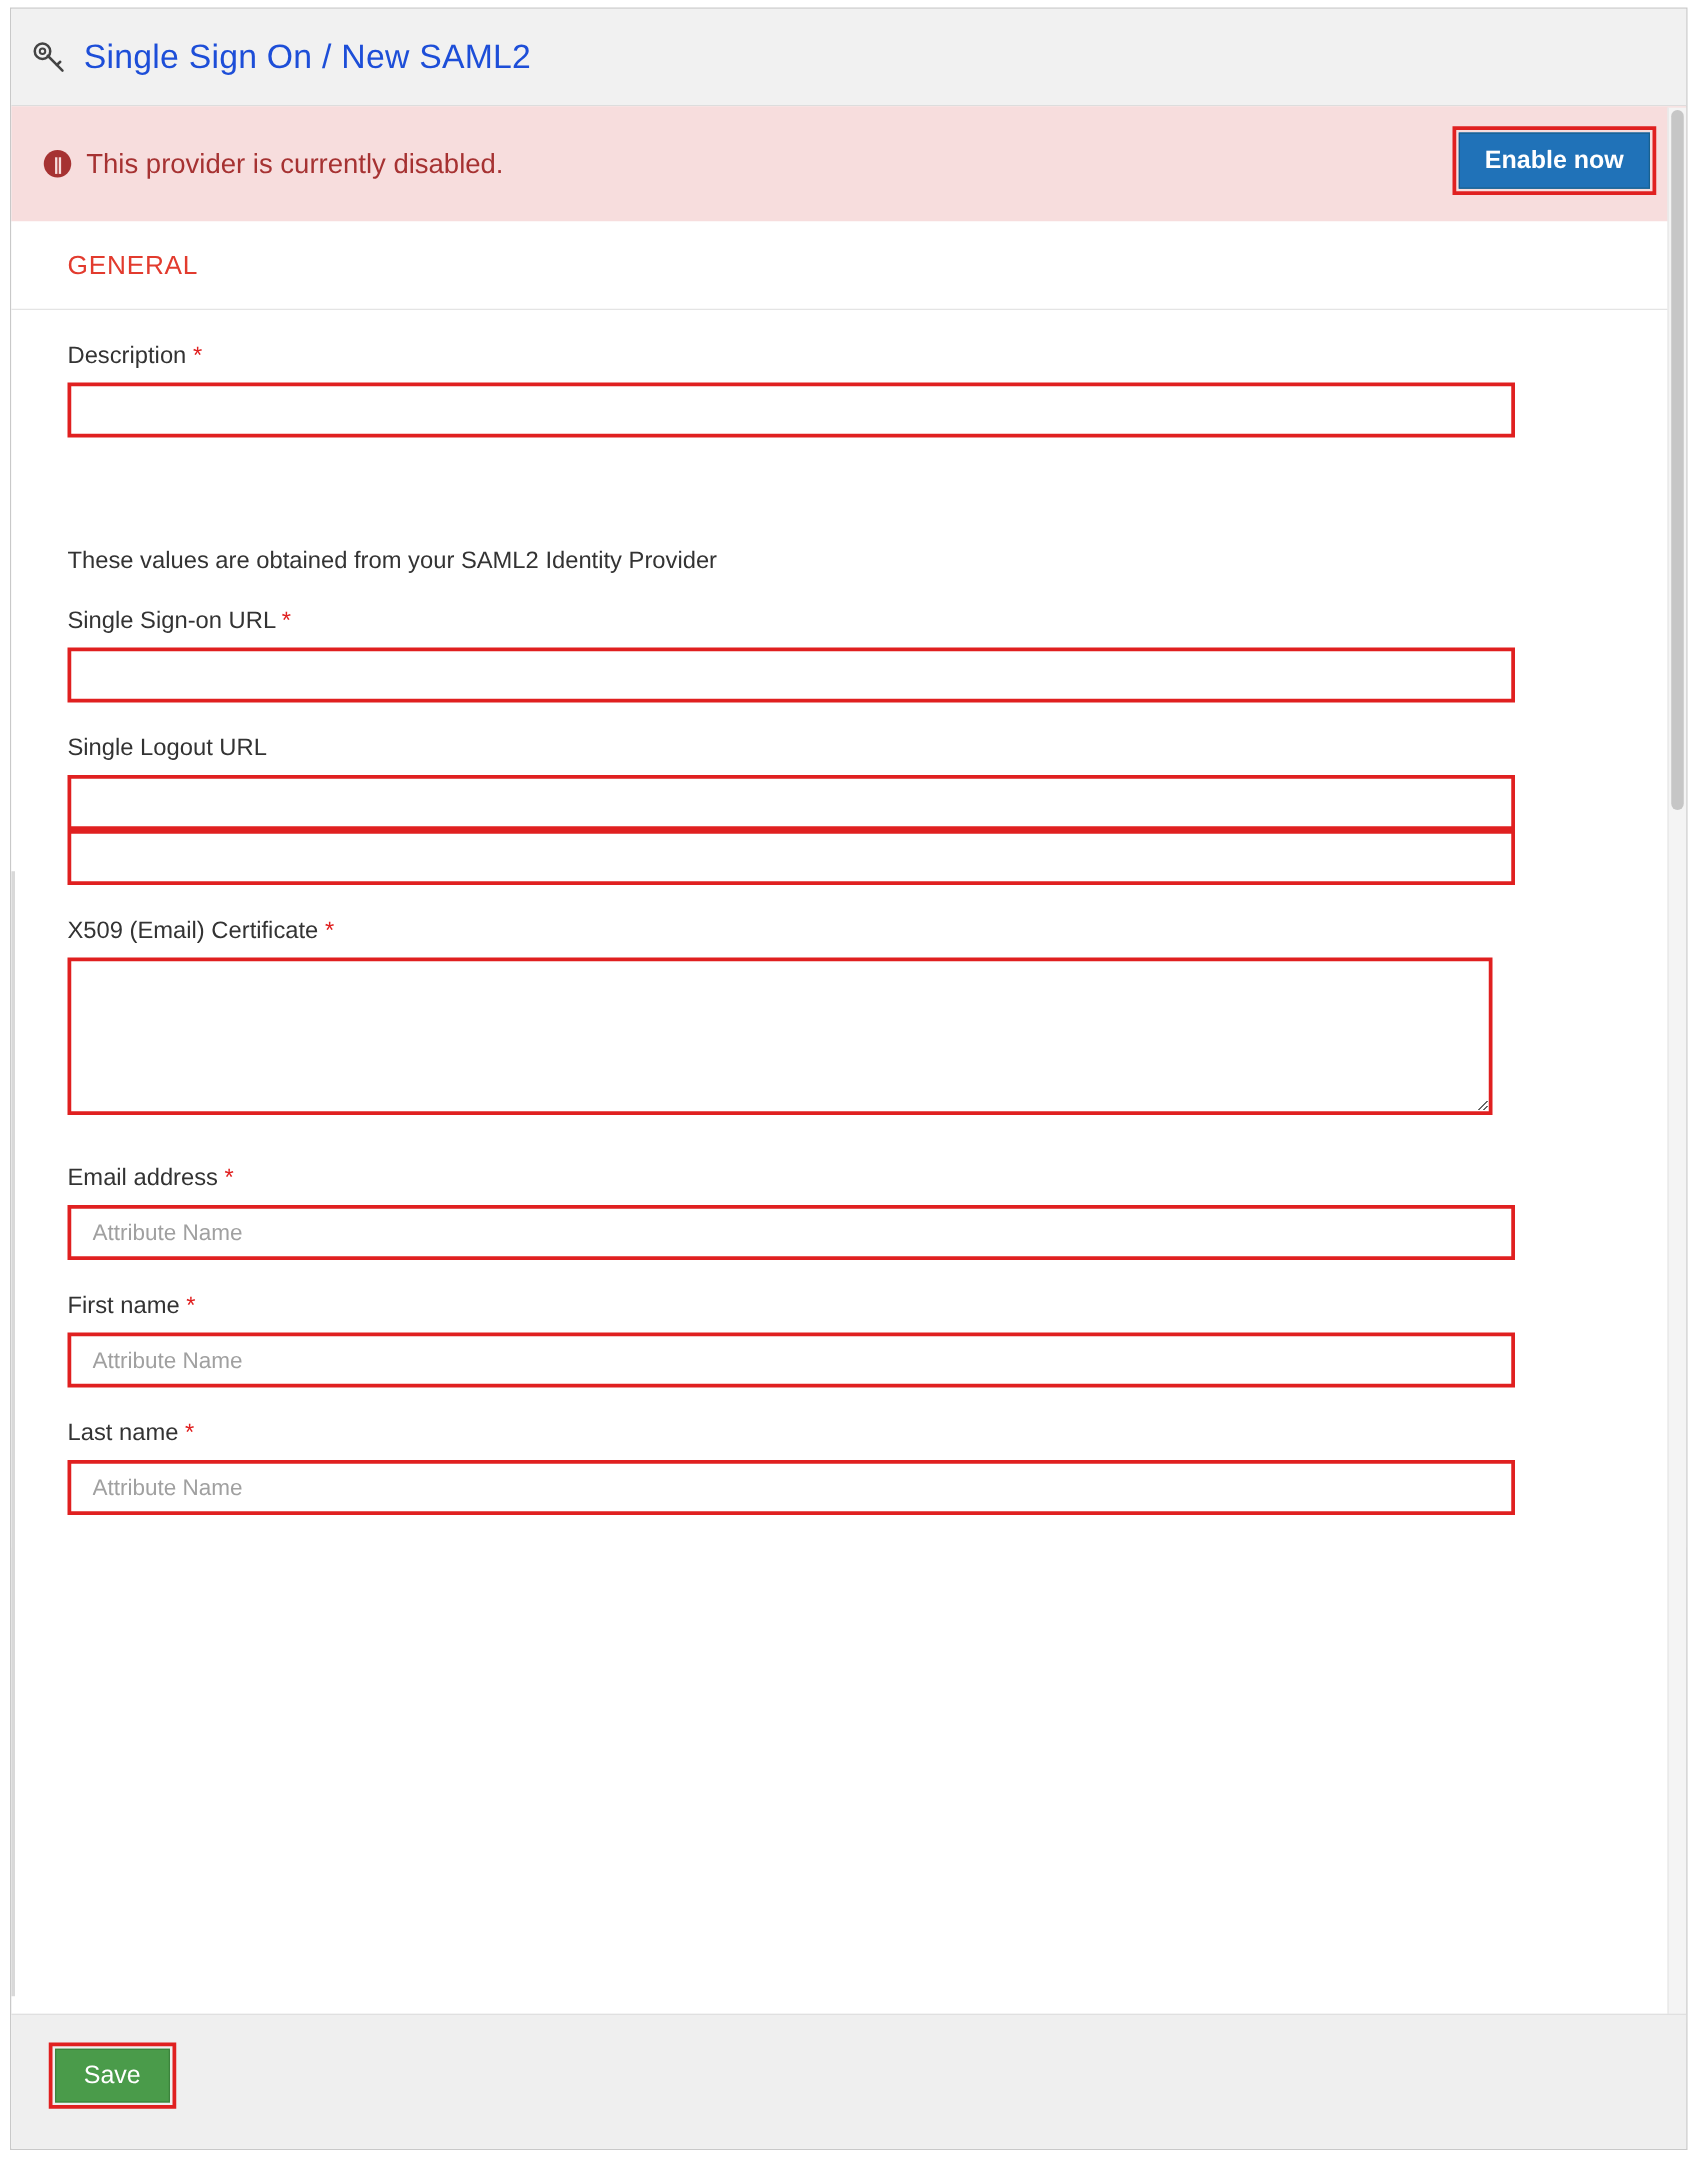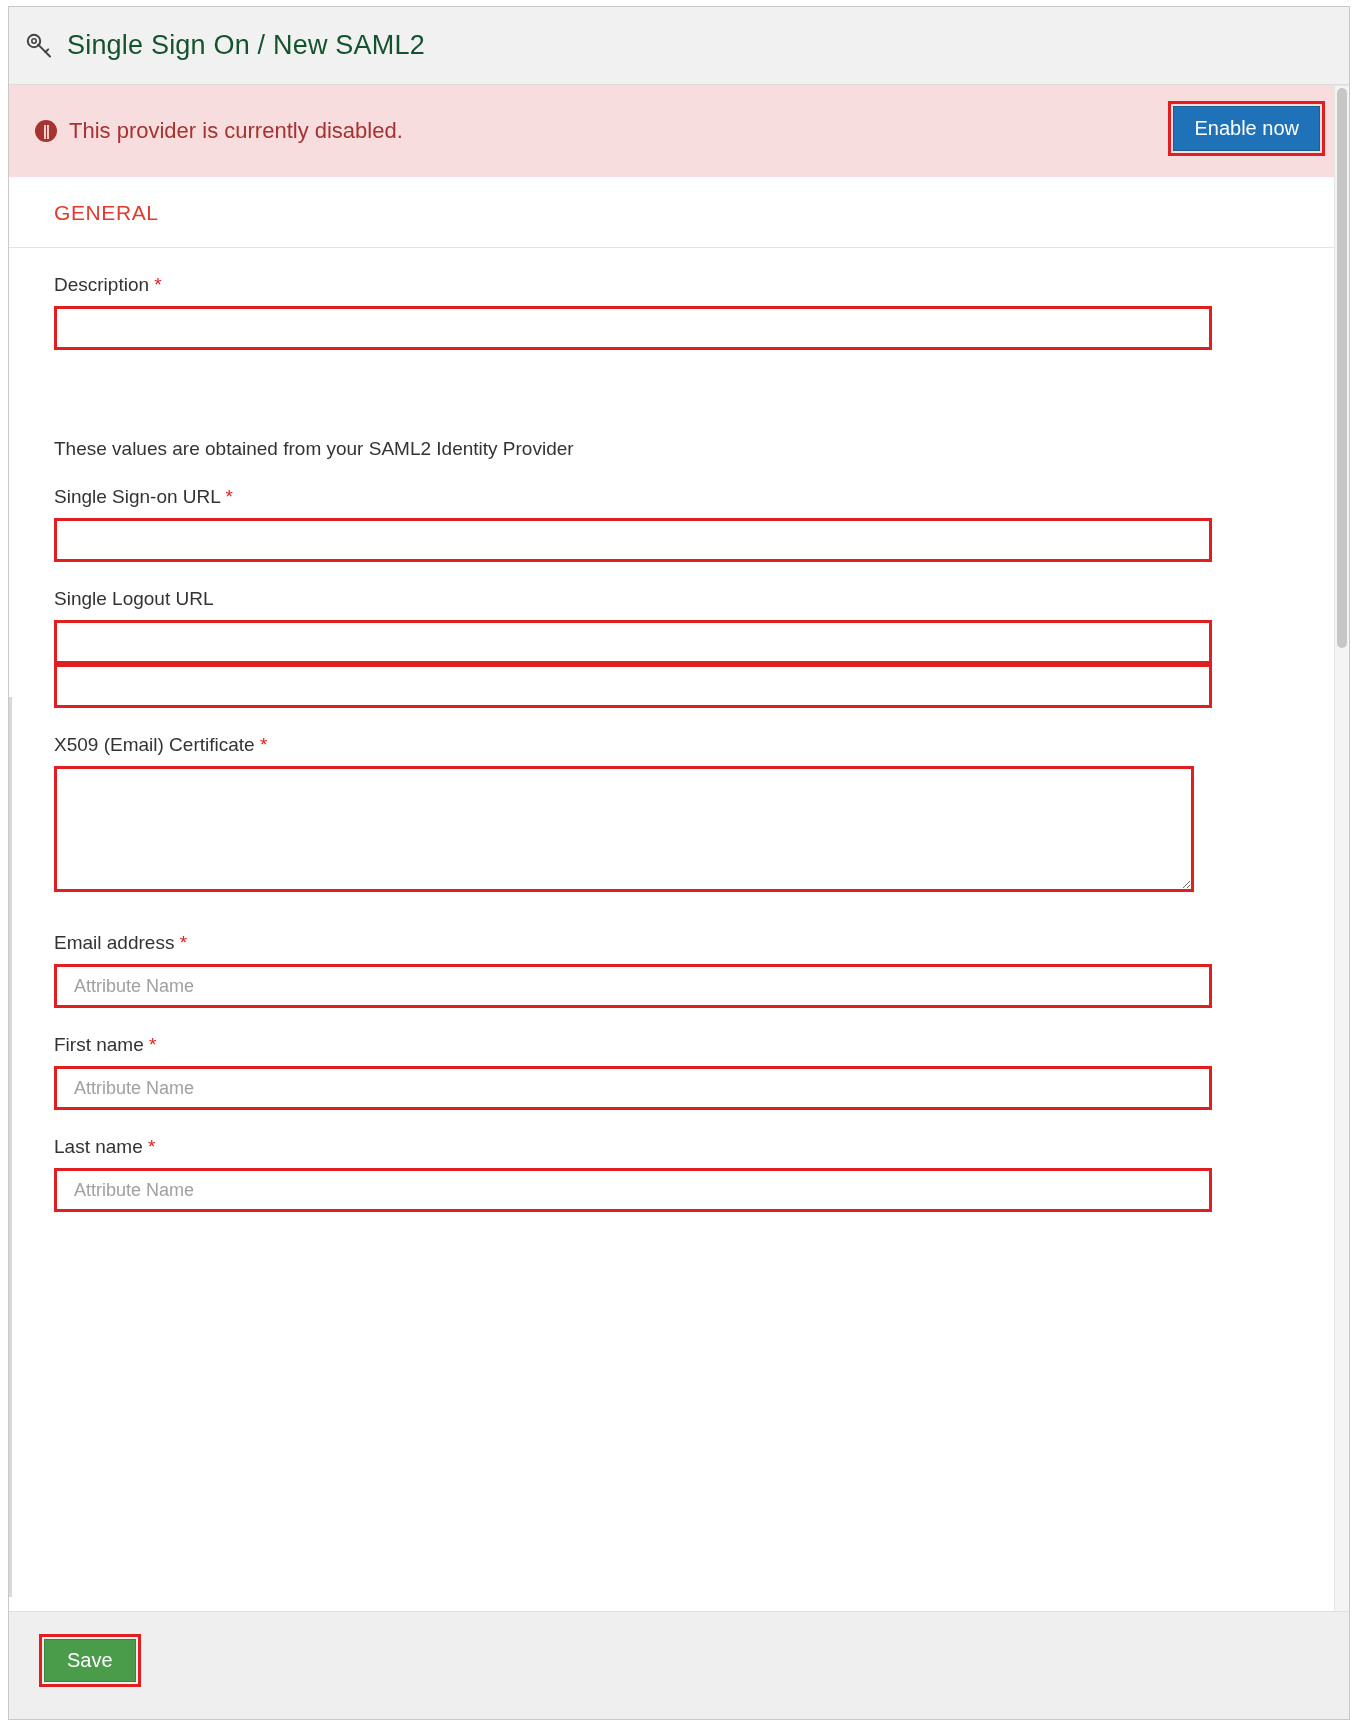--- a/index.html
+++ b/index.html
@@ -47,21 +47,21 @@
     width: 38px;
     height: 38px;
     display: flex;
     align-items: center;
     justify-content: center;
     color: #444444;
     margin-right: 8px;
   }
   .title-text {
     font-size: 27px;
-    color: #14532d;
+    color: #1d4ed8;
     letter-spacing: 0.2px;
   }
   
   .alert {
     position: relative;
     height: 92px;
     background: #f7dddd;
     display: flex;
     align-items: center;
     padding: 0 24px 0 26px;
@@ -95,20 +95,21 @@
   }
   .enable-btn {
     background: #2072b8;
     color: #ffffff;
     border: 1px solid #18608f;
     font-size: 20px;
     font-family: "Liberation Sans", sans-serif;
     padding: 10px 20px;
     cursor: pointer;
     display: block;
+    font-weight: bold;
   }
   
   .content {
     background: #ffffff;
   }
   .section-head {
     color: #e23b2e;
     font-size: 21px;
     letter-spacing: 0.6px;
     padding: 24px 0 22px 45px;

